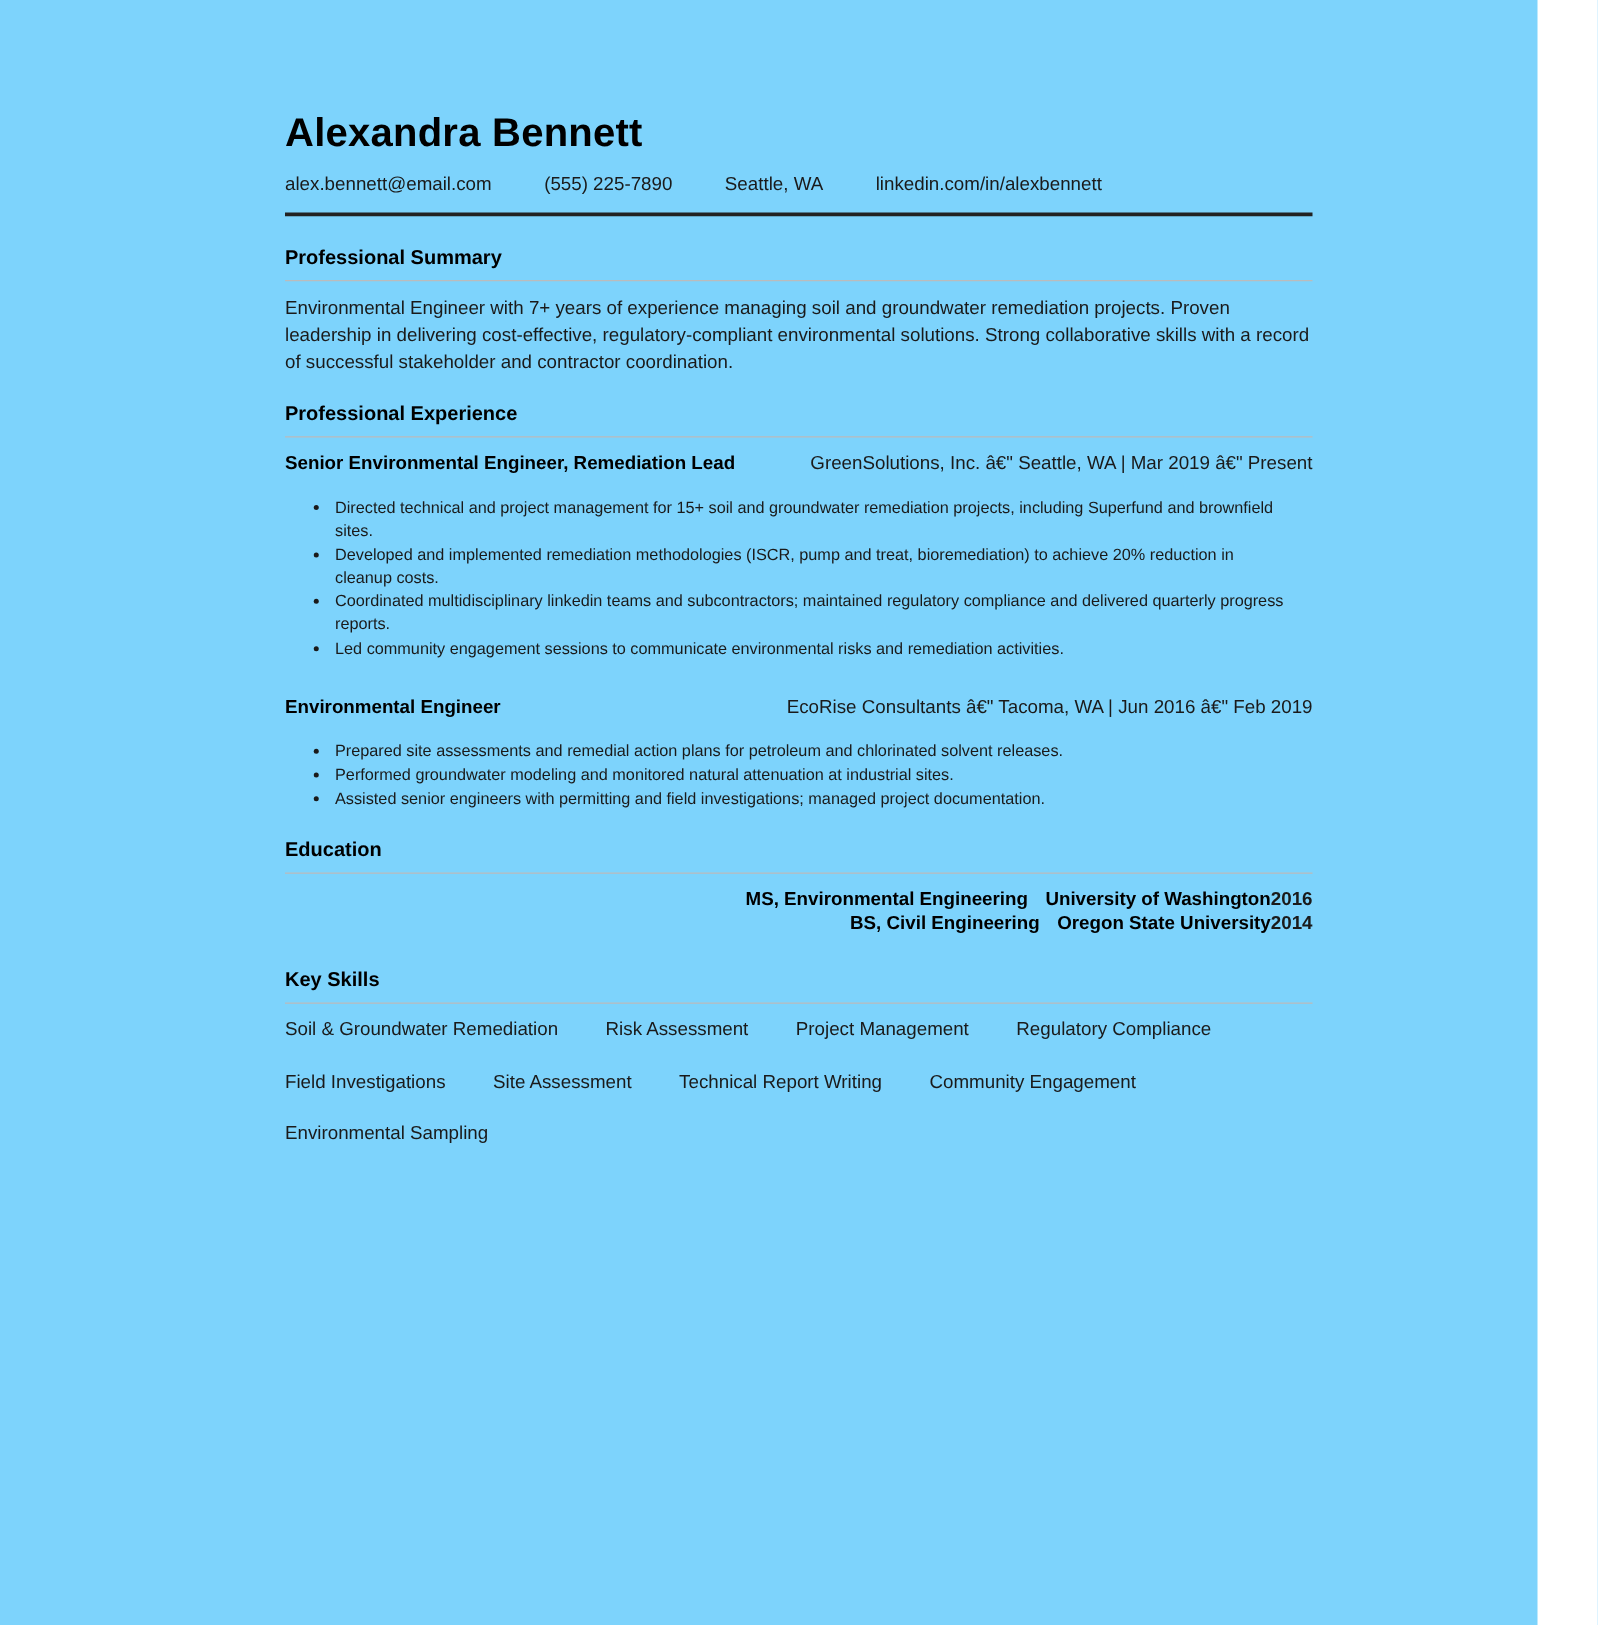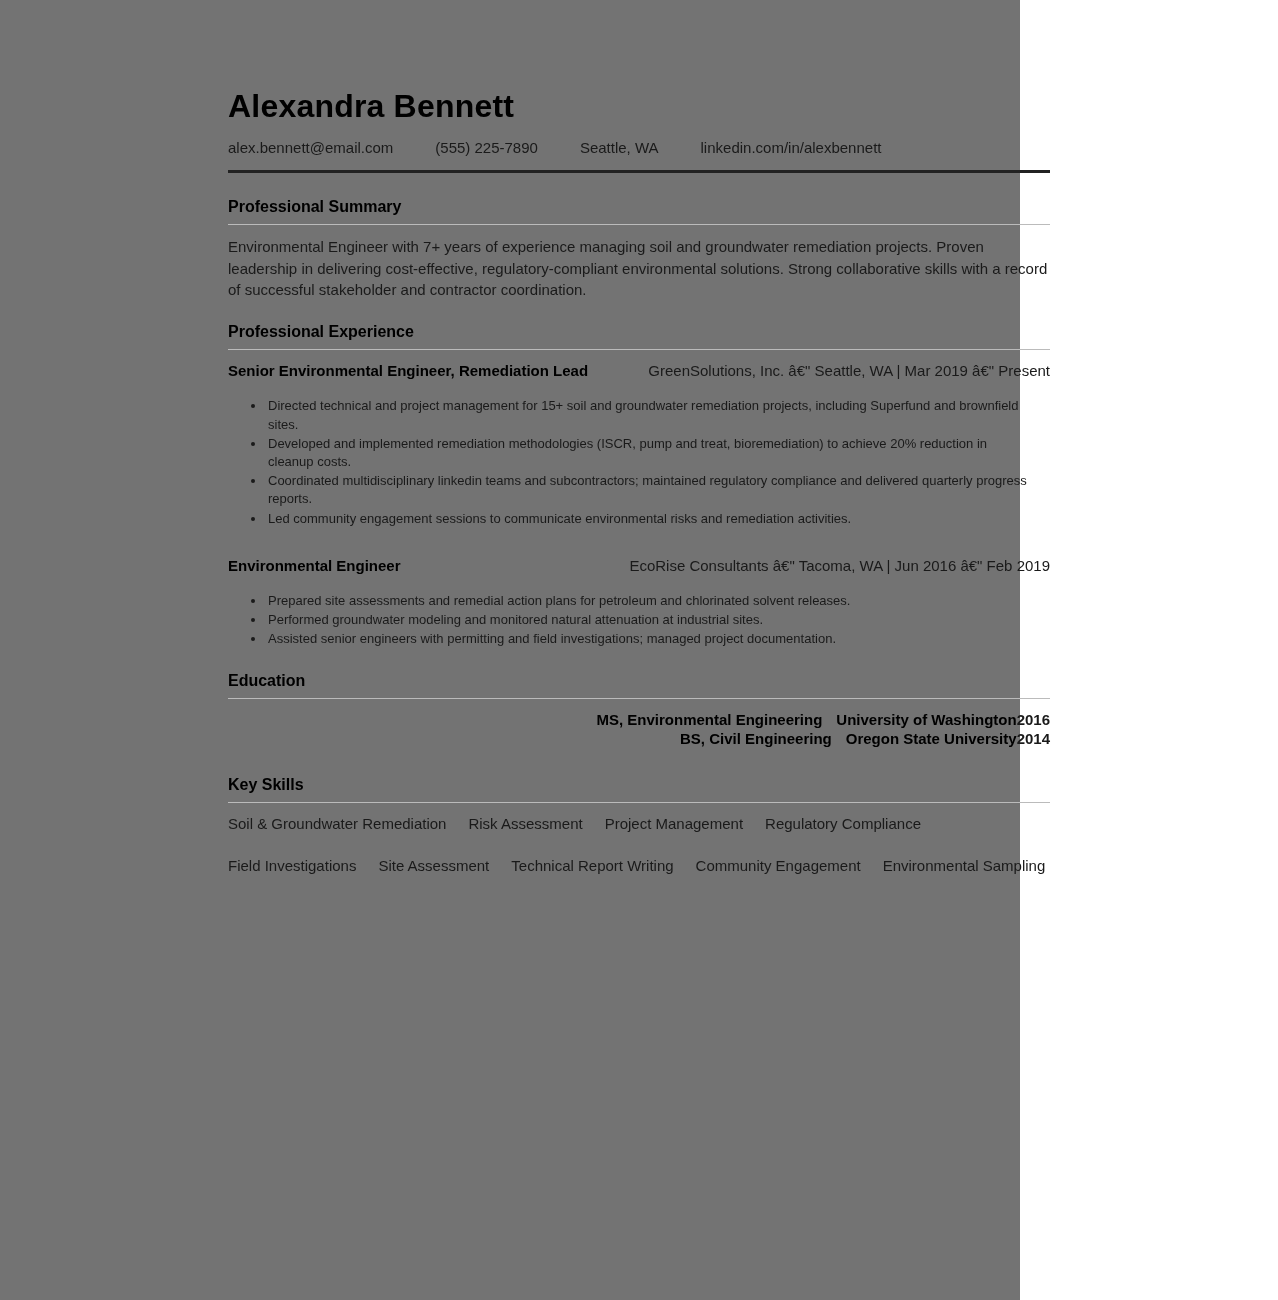--- a/index.html
+++ b/index.html
@@ -9,24 +9,24 @@
   }
   body {
     width: 1278px;
     height: 1300px;
     font-family: "Liberation Sans", sans-serif;
     color: #000000;
     -webkit-font-smoothing: antialiased;
   }
 
   .page {
-    width: 1020px;
+    width: 1230px;
     height: 1300px;
     position: relative;
-    background: #737373;
+    background: #7dd3fc;
     box-sizing: border-box;
   }
 
   .resume {
     position: absolute;
     left: 228px;
     top: 88px;
     width: 822px;
   }
 
@@ -144,21 +144,21 @@
     text-align: right;
     white-space: nowrap;
   }
 
   .edu-block { margin-bottom: 26px; }
 
   
   .skills {
     display: flex;
     flex-wrap: wrap;
-    gap: 22px 22px;
+    gap: 22px 38px;
     width: 820px;
     font-size: 15px;
     line-height: 1.3;
     color: #1a1a1a;
   }
   .skill { white-space: nowrap; }
 </style>
 </head>
 <body>
 

